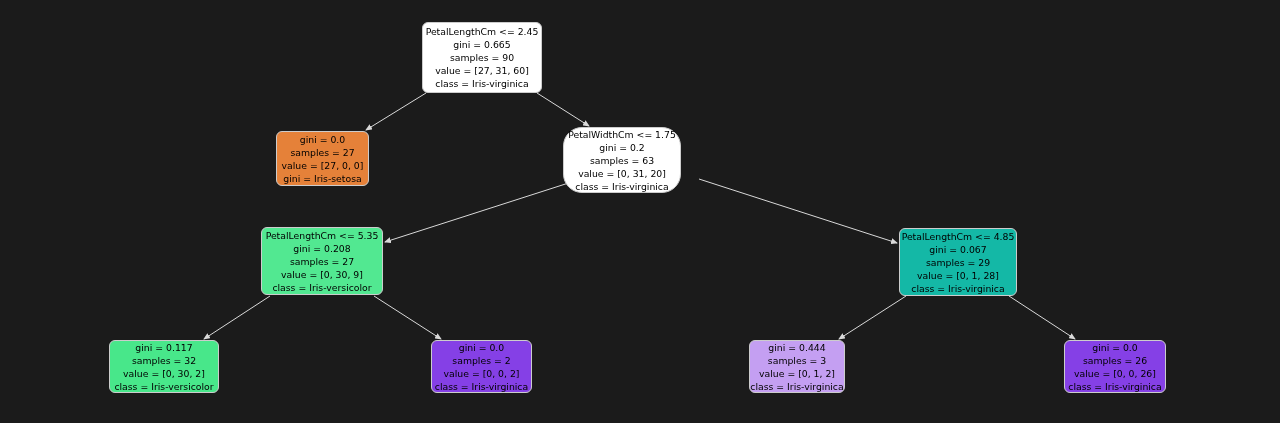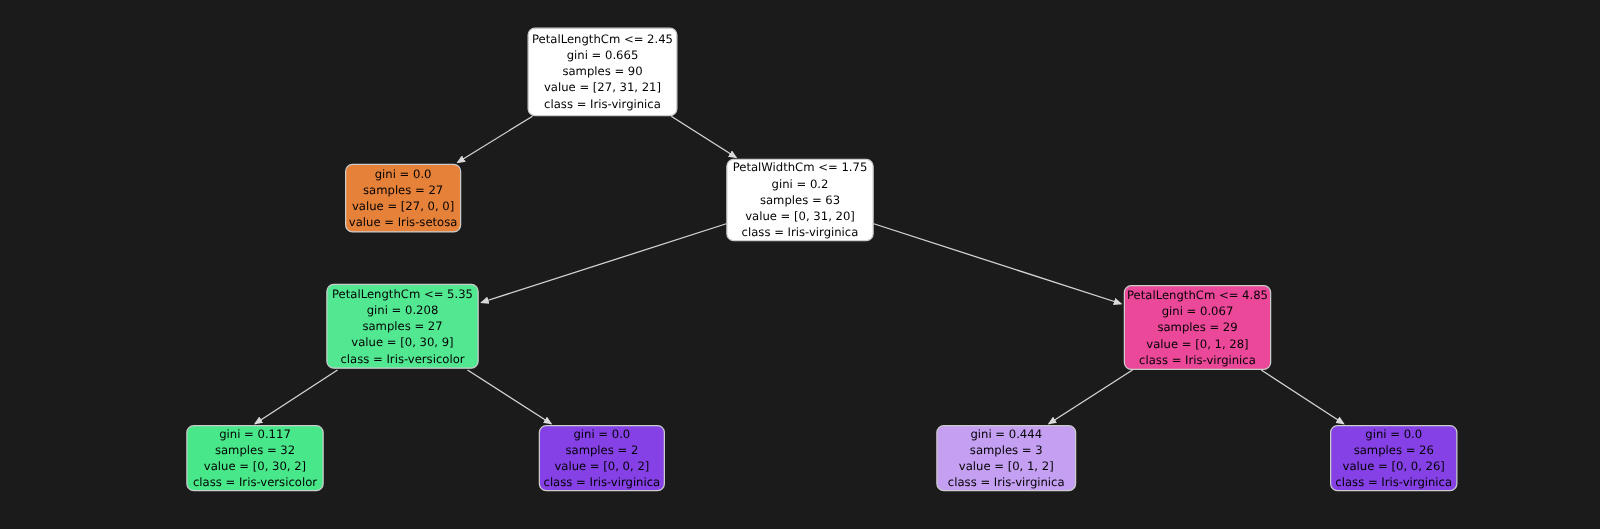--- a/index.html
+++ b/index.html
@@ -59,63 +59,63 @@
         <line x1="374" y1="296" x2="441" y2="339" stroke="#d9d9d9" stroke-width="1" marker-end="url(#arrowhead)"></line>
         <line x1="906" y1="296" x2="839" y2="339" stroke="#d9d9d9" stroke-width="1" marker-end="url(#arrowhead)"></line>
         <line x1="1009" y1="296" x2="1075" y2="339" stroke="#d9d9d9" stroke-width="1" marker-end="url(#arrowhead)"></line>
       </g>
   </svg>
   <div>
       <div class="node" style="left: 422px; top: 22px; width: 120px; height: 71px; background: rgb(255, 255, 255); border-color: rgb(204, 204, 204); color: rgb(0, 0, 0);">
         <div class="node-line">PetalLengthCm &lt;= 2.45</div>
         <div class="node-line">gini = 0.665</div>
         <div class="node-line">samples = 90</div>
-        <div class="node-line">value = [27, 31, 21]</div>
+        <div class="node-line">value = [27, 31, 60]</div>
         <div class="node-line">class = Iris-virginica</div>
       </div>
       <div class="node" style="left: 276px; top: 131px; width: 93px; height: 55px; background: rgb(229, 129, 57); border-color: rgb(204, 204, 204); color: rgb(0, 0, 0);">
         <div class="node-line">gini = 0.0</div>
         <div class="node-line">samples = 27</div>
         <div class="node-line">value = [27, 0, 0]</div>
-        <div class="node-line">value = Iris-setosa</div>
+        <div class="node-line">gini = Iris-setosa</div>
       </div>
-      <div class="node" style="left: 581px; top: 127px; width: 118px; height: 66px; background: rgb(255, 255, 255); border-color: rgb(204, 204, 204); color: rgb(0, 0, 0);">
+      <div class="node" style="left: 563px; top: 127px; width: 118px; height: 66px; background: rgb(255, 255, 255); border-color: rgb(204, 204, 204); color: rgb(0, 0, 0); border-radius: 19px;">
         <div class="node-line">PetalWidthCm &lt;= 1.75</div>
         <div class="node-line">gini = 0.2</div>
         <div class="node-line">samples = 63</div>
         <div class="node-line">value = [0, 31, 20]</div>
         <div class="node-line">class = Iris-virginica</div>
       </div>
       <div class="node" style="left: 261px; top: 227px; width: 122px; height: 68px; background: rgb(82, 232, 145); border-color: rgb(204, 204, 204); color: rgb(0, 0, 0);">
         <div class="node-line">PetalLengthCm &lt;= 5.35</div>
         <div class="node-line">gini = 0.208</div>
         <div class="node-line">samples = 27</div>
         <div class="node-line">value = [0, 30, 9]</div>
         <div class="node-line">class = Iris-versicolor</div>
       </div>
-      <div class="node" style="left: 899px; top: 228px; width: 118px; height: 68px; background: #ec4899; border-color: rgb(204, 204, 204); color: rgb(0, 0, 0);">
+      <div class="node" style="left: 899px; top: 228px; width: 118px; height: 68px; background: #14b8a6; border-color: rgb(204, 204, 204); color: rgb(0, 0, 0);">
         <div class="node-line">PetalLengthCm &lt;= 4.85</div>
         <div class="node-line">gini = 0.067</div>
         <div class="node-line">samples = 29</div>
         <div class="node-line">value = [0, 1, 28]</div>
         <div class="node-line">class = Iris-virginica</div>
       </div>
-      <div class="node" style="left: 109px; top: 340px; width: 110px; height: 53px; background: rgb(72, 231, 138); border-color: rgb(204, 204, 204); color: rgb(0, 0, 0); margin-left: 40px;">
+      <div class="node" style="left: 109px; top: 340px; width: 110px; height: 53px; background: rgb(72, 231, 138); border-color: rgb(204, 204, 204); color: rgb(0, 0, 0);">
         <div class="node-line">gini = 0.117</div>
         <div class="node-line">samples = 32</div>
         <div class="node-line">value = [0, 30, 2]</div>
         <div class="node-line">class = Iris-versicolor</div>
       </div>
       <div class="node" style="left: 431px; top: 340px; width: 101px; height: 53px; background: rgb(133, 64, 230); border-color: rgb(204, 204, 204); color: rgb(0, 0, 0);">
         <div class="node-line">gini = 0.0</div>
         <div class="node-line">samples = 2</div>
         <div class="node-line">value = [0, 0, 2]</div>
         <div class="node-line">class = Iris-virginica</div>
       </div>
-      <div class="node" style="left: 749px; top: 340px; width: 112px; height: 53px; background: rgb(196, 159, 242); border-color: rgb(204, 204, 204); color: rgb(0, 0, 0);">
+      <div class="node" style="left: 749px; top: 340px; width: 96px; height: 53px; background: rgb(196, 159, 242); border-color: rgb(204, 204, 204); color: rgb(0, 0, 0);">
         <div class="node-line">gini = 0.444</div>
         <div class="node-line">samples = 3</div>
         <div class="node-line">value = [0, 1, 2]</div>
         <div class="node-line">class = Iris-virginica</div>
       </div>
       <div class="node" style="left: 1064px; top: 340px; width: 102px; height: 53px; background: rgb(133, 64, 230); border-color: rgb(204, 204, 204); color: rgb(0, 0, 0);">
         <div class="node-line">gini = 0.0</div>
         <div class="node-line">samples = 26</div>
         <div class="node-line">value = [0, 0, 26]</div>
         <div class="node-line">class = Iris-virginica</div>

